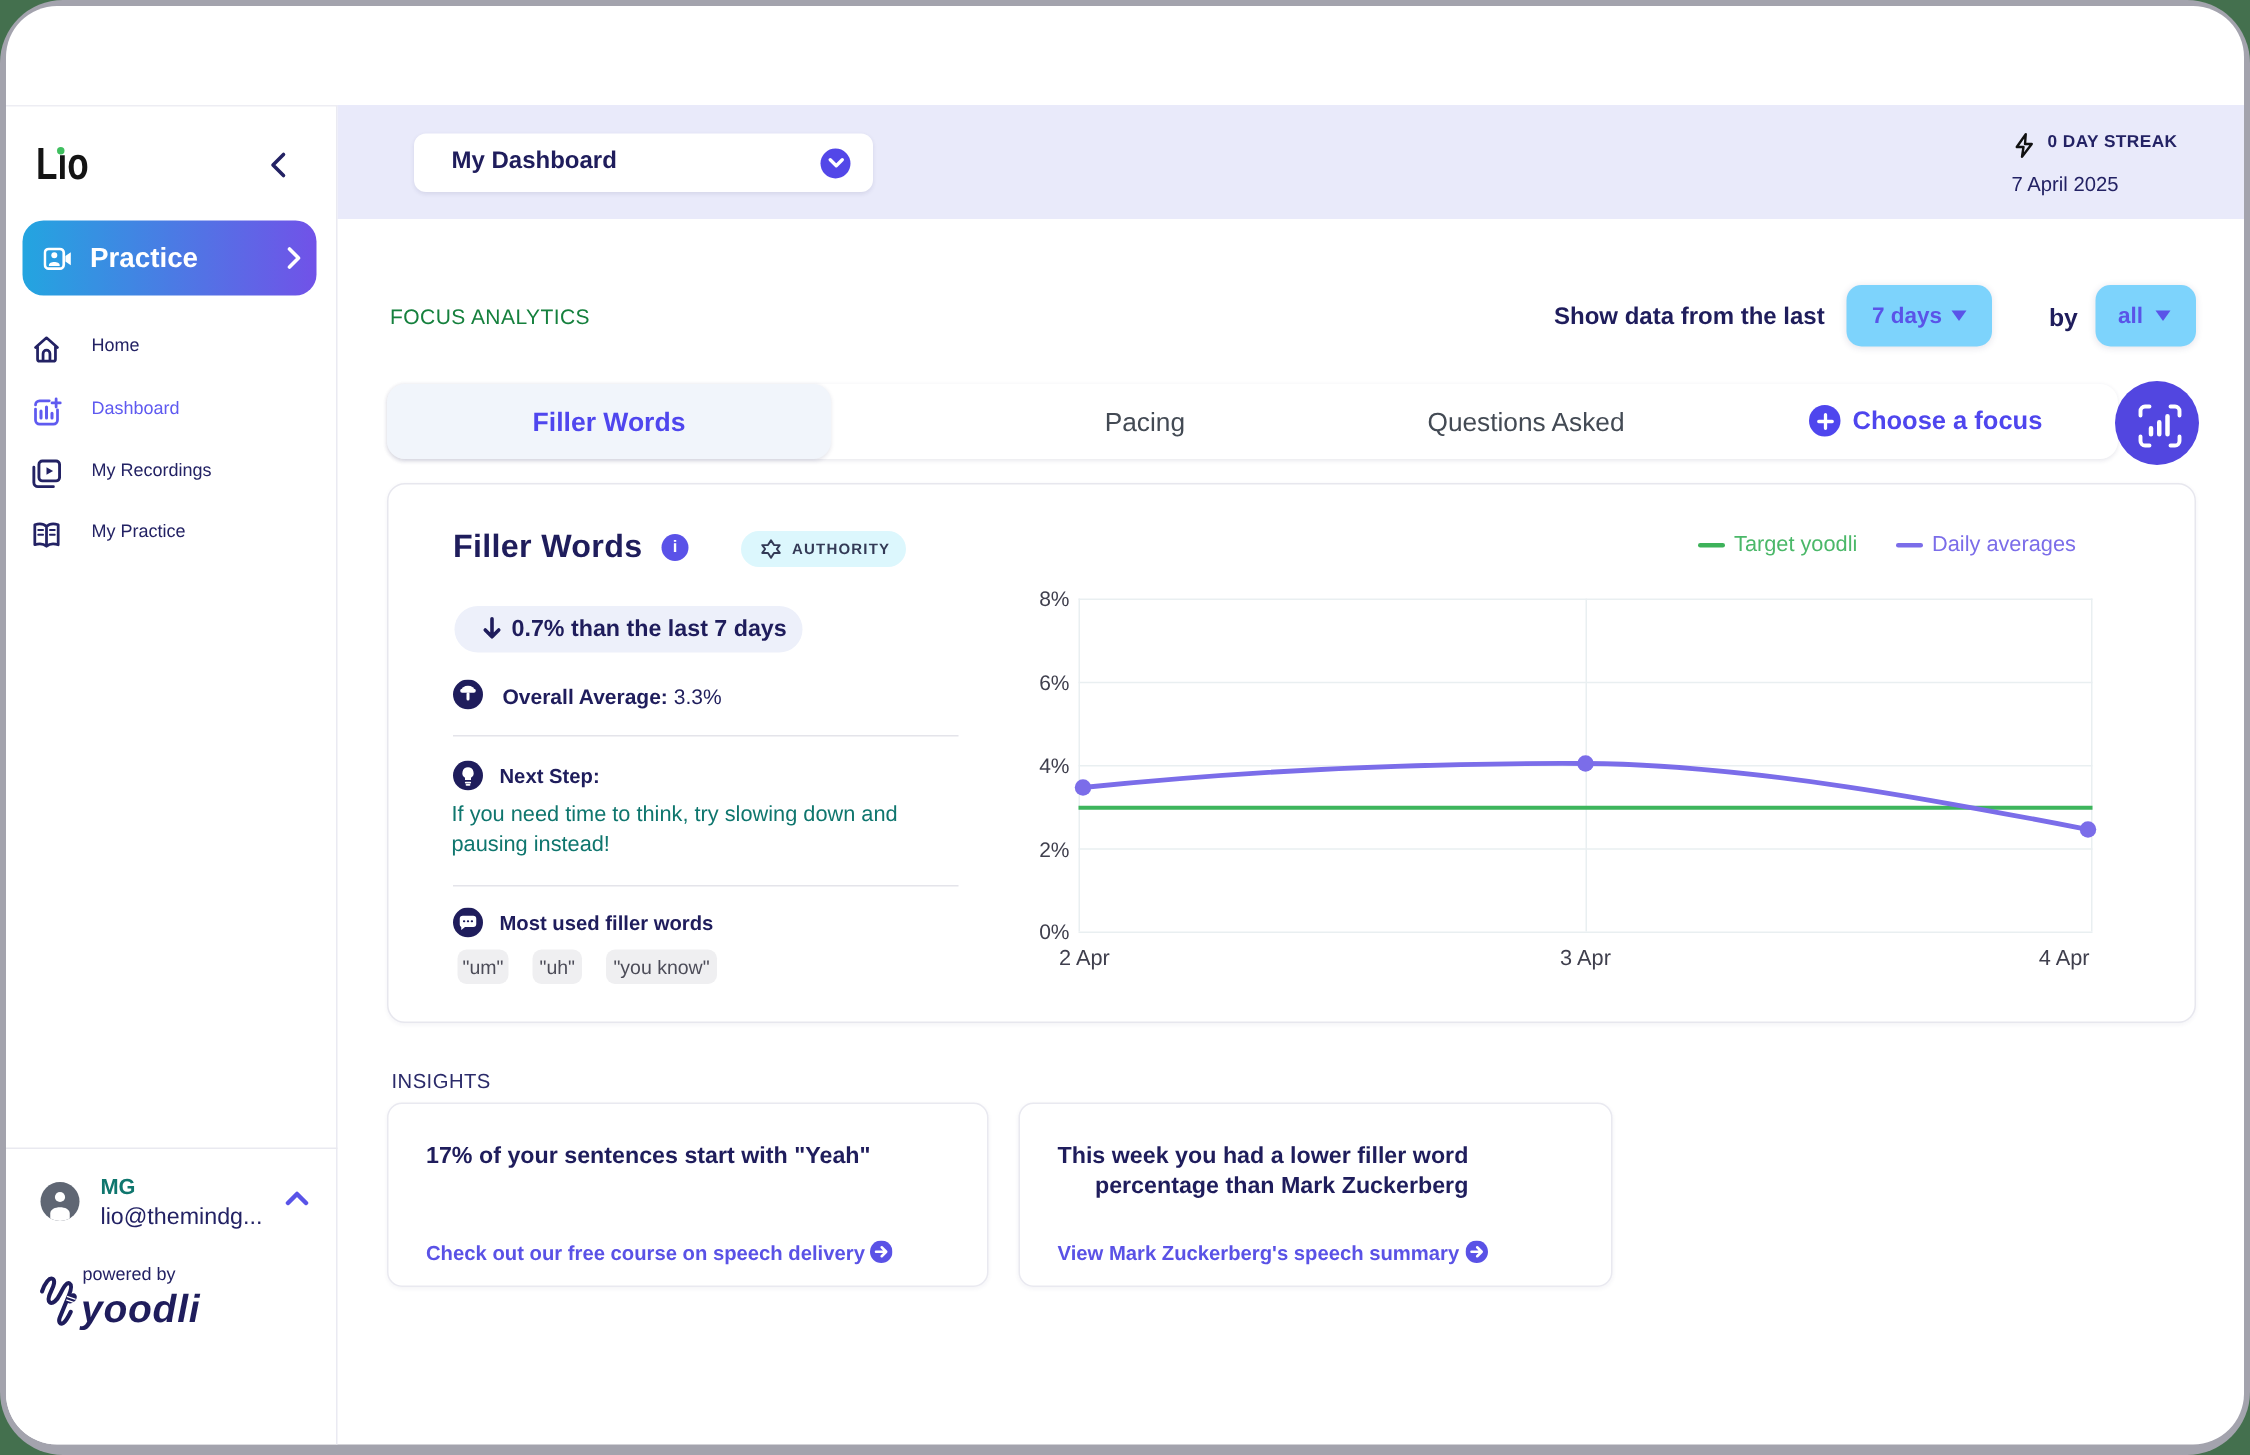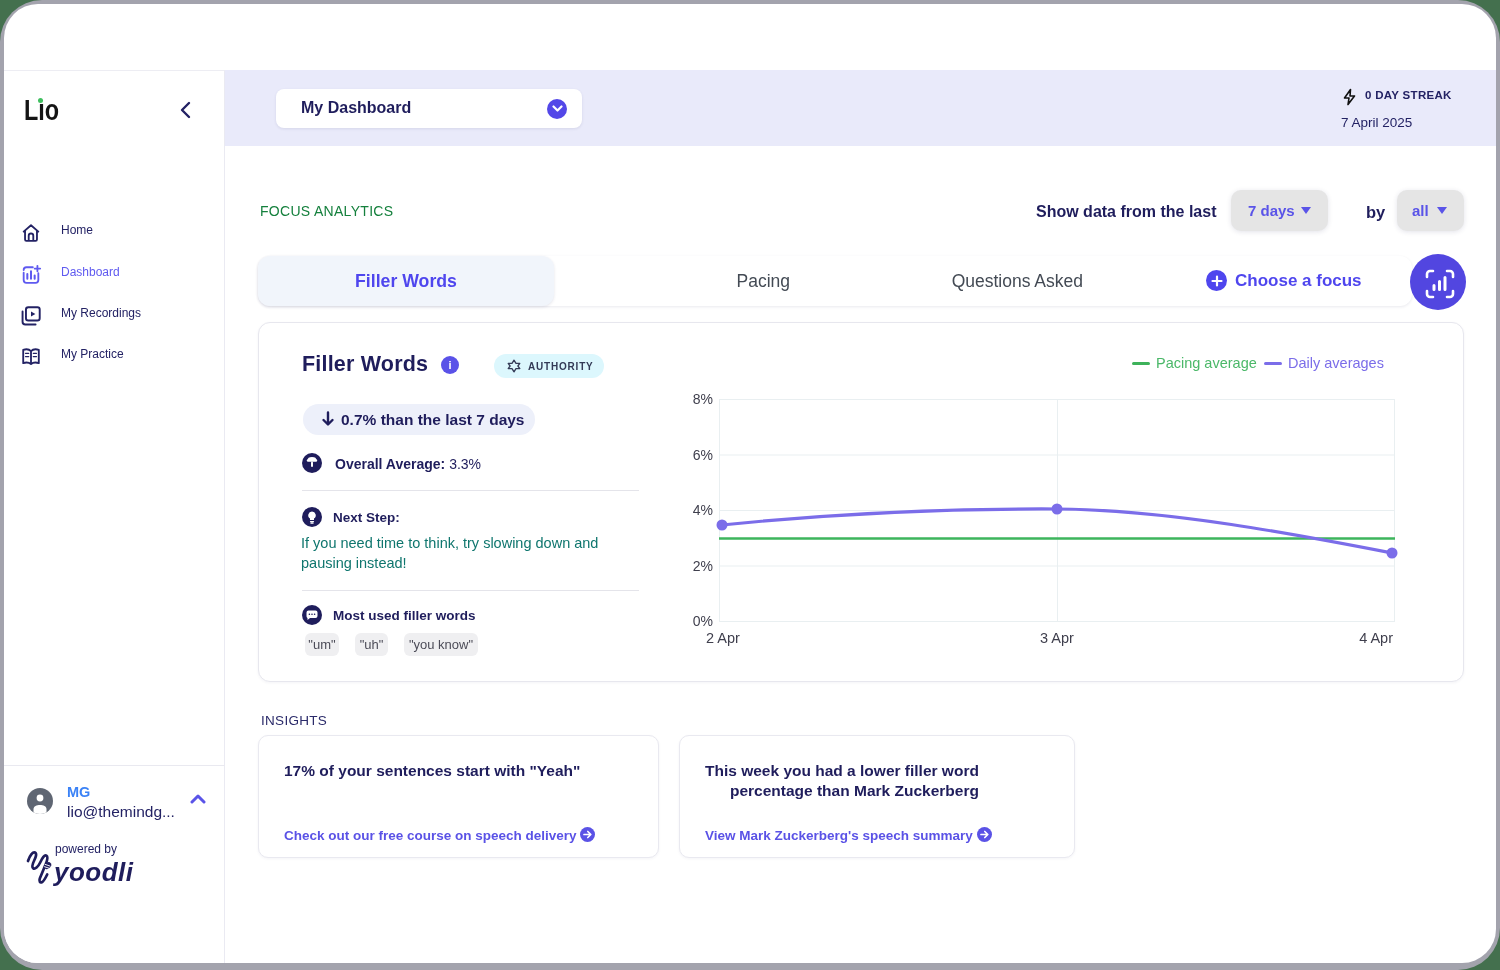--- a/index.html
+++ b/index.html
@@ -14,38 +14,38 @@
 .sb-dot { position:absolute; left:33.8px; top:27px; width:5px; height:5px; border-radius:50%; background:#3fbf5f; }
 .collapse { position:absolute; left:172px; top:29px; width:20px; height:20px; }
 .practice { position:absolute; left:11px; top:76px; width:196px; height:50px; border-radius:14px; background:linear-gradient(90deg,#23a5e0,#7152e8); color:#fff; }
 .practice .ptxt { position:absolute; left:45px; top:14px; font-size:18.5px; font-weight:bold; }
 .menu-item { position:absolute; left:0; width:221px; height:42px; }
 .menu-item .mi-icon { position:absolute; left:16px; top:10px; width:22px; height:22px; }
 .menu-item .mi-txt { position:absolute; left:57px; top:11px; font-size:12px; color:#232264; }
 .mi-dash .mi-txt { color:#5f5af0; }
 .sb-divider { position:absolute; left:0; top:694px; width:221px; height:1px; background:#e9e9f0; }
 .avatar { position:absolute; left:23px; top:717px; width:26px; height:26px; border-radius:50%; background:#5f6673; overflow:hidden; }
-.mg { position:absolute; left:63px; top:713px; font-size:14.5px; font-weight:bold; color:#3b82f6; }
+.mg { position:absolute; left:63px; top:713px; font-size:14.5px; font-weight:bold; color:#0f766e; }
 .email { position:absolute; left:63px; top:732px; font-size:15.5px; color:#232264; }
 .up-chev { position:absolute; left:186px; top:722px; width:16px; height:12px; }
 .powered { position:absolute; left:51px; top:771px; font-size:12px; color:#232264; }
 .yoodli { position:absolute; left:50px; top:786px; font-size:26px; font-weight:bold; font-style:italic; color:#1f1d5c; letter-spacing:0.5px; }
 
 
 .topbar { position:absolute; left:221px; top:66px; width:1271px; height:76px; background:#e9eafa; }
 .dash-select { position:absolute; left:51px; top:19px; width:306px; height:39px; background:#fff; border-radius:8px; box-shadow:0 1px 3px rgba(40,40,90,0.10); }
 .dash-select .t { position:absolute; left:25px; top:10px; font-size:16px; font-weight:bold; color:#1f1d5c; }
 .dash-select .c { position:absolute; left:271px; top:9.5px; width:20px; height:20px; border-radius:50%; background:#5347e8; }
 .streak { position:absolute; left:1140px; top:19px; font-size:11.5px; font-weight:bold; color:#232264; letter-spacing:0.3px; }
 .tdate { position:absolute; left:1116px; top:45px; font-size:13.5px; color:#232264; }
 
 
 .focus-lbl { position:absolute; left:256px; top:199px; font-size:14px; color:#15803d; letter-spacing:0.3px; }
 .show-lbl { position:absolute; left:1032px; top:199px; font-size:16px; font-weight:bold; color:#1f1d5c; }
-.fbox { position:absolute; background:#e5e5e5; border-radius:10px; box-shadow:0 1px 5px rgba(40,40,90,0.13); }
+.fbox { position:absolute; background:#7dd3fc; border-radius:10px; box-shadow:0 1px 5px rgba(40,40,90,0.13); }
 .fbox1 { left:1227px; top:186px; width:97px; height:41px; }
 .fbox2 { left:1393px; top:186px; width:67px; height:41px; }
 .fbox .ft { position:absolute; top:12px; font-size:15px; font-weight:bold; color:#5a54e8; }
 .by-lbl { position:absolute; left:1362px; top:199px; font-size:16.5px; font-weight:bold; color:#1f1d5c; }
 .tri { display:inline-block; width:0; height:0; border-left:5.5px solid transparent; border-right:5.5px solid transparent; border-top:7px solid #5a54e8; }
 
 
 .tabs { position:absolute; left:254px; top:252px; width:1154px; height:50px; border-radius:12px; box-shadow:0 1px 3px rgba(40,40,90,0.10); background:#fff; }
 .tab-active { position:absolute; left:0; top:0; width:296px; height:50px; background:#f1f5fb; border-radius:12px; box-shadow:0 1px 3px rgba(40,40,90,0.12); }
 .tab-active .t { position:absolute; left:0; width:296px; text-align:center; top:15px; font-size:17.7px; font-weight:bold; color:#4f46ee; }
@@ -85,20 +85,32 @@
 <body>
 <div class="frame"></div>
 <div class="app">
 
   <div class="sidebar">
     <div class="logo">Lıo</div>
       <div class="sb-dot"></div>
     <svg class="collapse" viewBox="0 0 20 20">
         <path d="M13 3 L6 10 L13 17" stroke="#232264" stroke-width="2.4" fill="none" stroke-linecap="round" stroke-linejoin="round"></path>
       </svg>
+    <div class="practice">
+      <svg style="position:absolute;left:14px;top:17.5px" width="19" height="15" viewBox="0 0 19 15">
+        <rect x="0.9" y="0.9" width="12.6" height="13.2" rx="2.6" fill="none" stroke="#fff" stroke-width="1.8"></rect>
+        <circle cx="7.2" cy="5.2" r="2" fill="#fff"></circle>
+        <path d="M3.6 11.8 C3.6 8.9 10.8 8.9 10.8 11.8 L10.8 12.4 L3.6 12.4 Z" fill="#fff"></path>
+        <path d="M14.6 5.6 L18.2 3.2 V11.8 L14.6 9.4 Z" fill="#fff"></path>
+      </svg>
+      <div class="ptxt">Practice</div>
+      <svg style="position:absolute;left:176px;top:17px" width="10" height="16" viewBox="0 0 10 16">
+          <path d="M2 2 L8 8 L2 14" stroke="#fff" stroke-width="2.4" fill="none" stroke-linecap="round" stroke-linejoin="round"></path>
+        </svg>
+    </div>
 
     <div class="menu-item" style="top:141px">
       <svg class="mi-icon" viewBox="0 0 24 24">
           <path d="M4 10.5 L12 3.5 L20 10.5 M5.5 9.5 V19 a1.5 1.5 0 0 0 1.5 1.5 h10 a1.5 1.5 0 0 0 1.5-1.5 V9.5 M9.5 20 v-5 a2.5 2.5 0 0 1 5 0 v5" stroke="#232264" stroke-width="2" fill="none" stroke-linecap="round" stroke-linejoin="round"></path>
         </svg>
       <div class="mi-txt">Home</div>
     </div>
     <div class="menu-item mi-dash" style="top:183px">
       <svg class="mi-icon" viewBox="0 0 24 24">
         <path d="M4 6.5 a 3 3 0 0 1 3-3 h7 M20 10 v7.5 a3 3 0 0 1 -3 3 h-10 a3 3 0 0 1 -3-3 v-8" stroke="#5f5af0" stroke-width="2" fill="none" stroke-linecap="round"></path>
@@ -195,21 +207,21 @@
   <div class="card">
     <h1>Filler Words</h1>
     <div class="info-i">i</div>
     <div class="badge">
       <svg style="position:absolute;left:13px;top:5px" width="14" height="14" viewBox="0 0 14 14">
           <path d="M7 1.2 L9 4.4 L12.8 4.4 L10.9 7 L12.8 9.6 L9 9.6 L7 12.8 L5 9.6 L1.2 9.6 L3.1 7 L1.2 4.4 L5 4.4 Z" stroke="#333a56" stroke-width="1.3" fill="none" stroke-linejoin="round"></path>
         </svg>
       <div class="bt">AUTHORITY</div>
     </div>
     <div class="lg-dash" style="left:873px; background:#3db25a;"></div>
-    <div class="lg-txt" style="left:897px; color:#4bb869;">Pacing average</div>
+    <div class="lg-txt" style="left:897px; color:#4bb869;">Target yoodli</div>
     <div class="lg-dash" style="left:1005px; background:#7b6de9;"></div>
     <div class="lg-txt" style="left:1029px; color:#7b6de9;">Daily averages</div>
 
     <div class="pill">
       <svg style="position:absolute;left:18px;top:7px" width="14" height="16" viewBox="0 0 14 16">
           <path d="M7 1.5 V13 M2.5 9 L7 13.5 L11.5 9" stroke="#1f1d5c" stroke-width="2.4" fill="none" stroke-linecap="round" stroke-linejoin="round"></path>
         </svg>
       <div class="t">0.7% than the last 7 days</div>
     </div>
 

